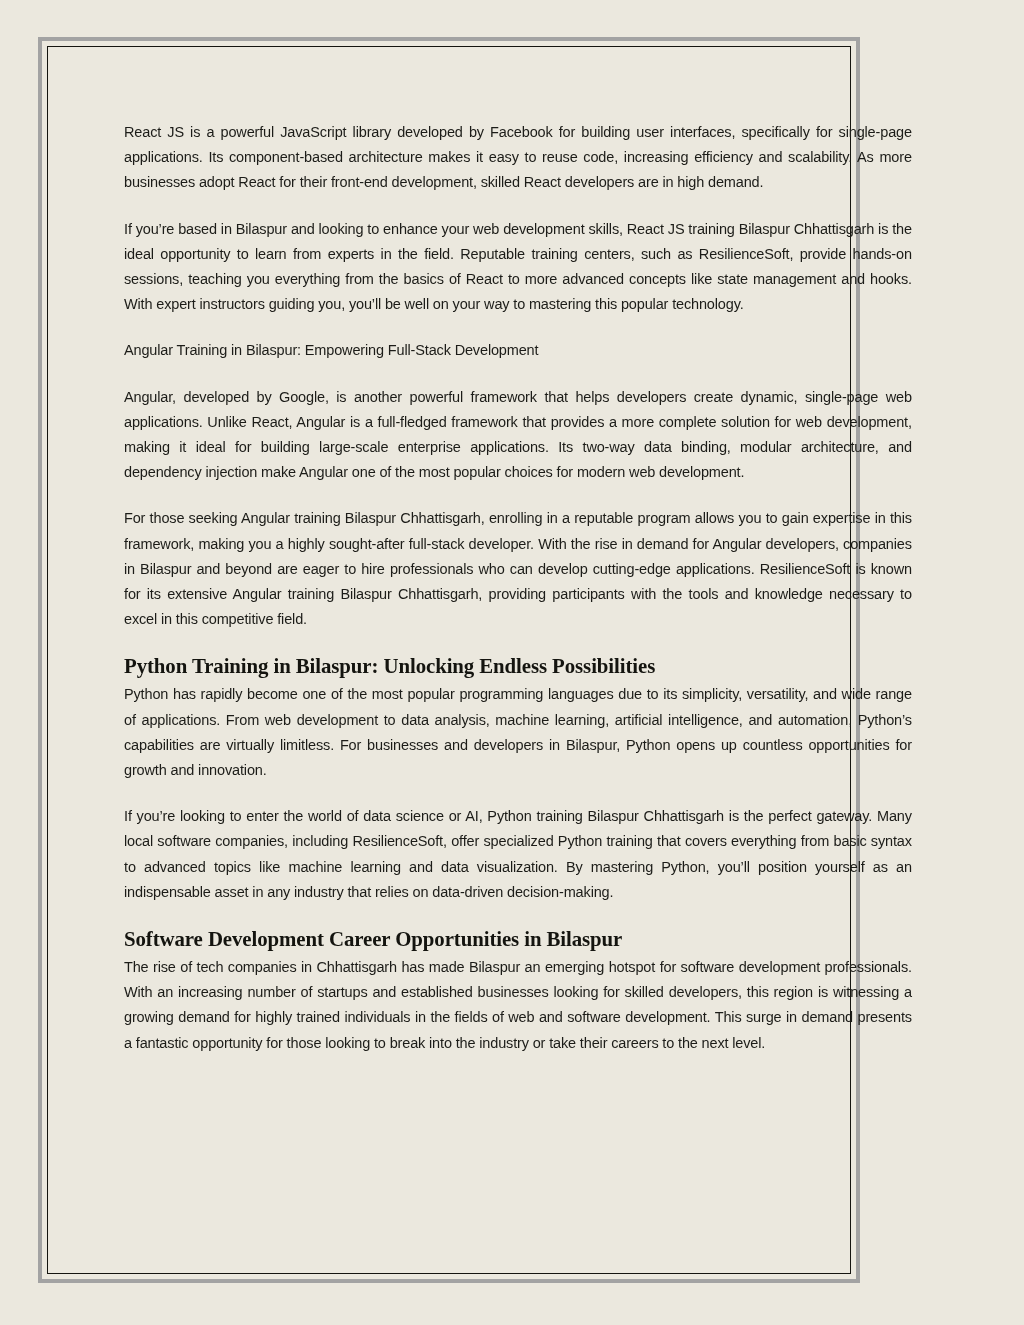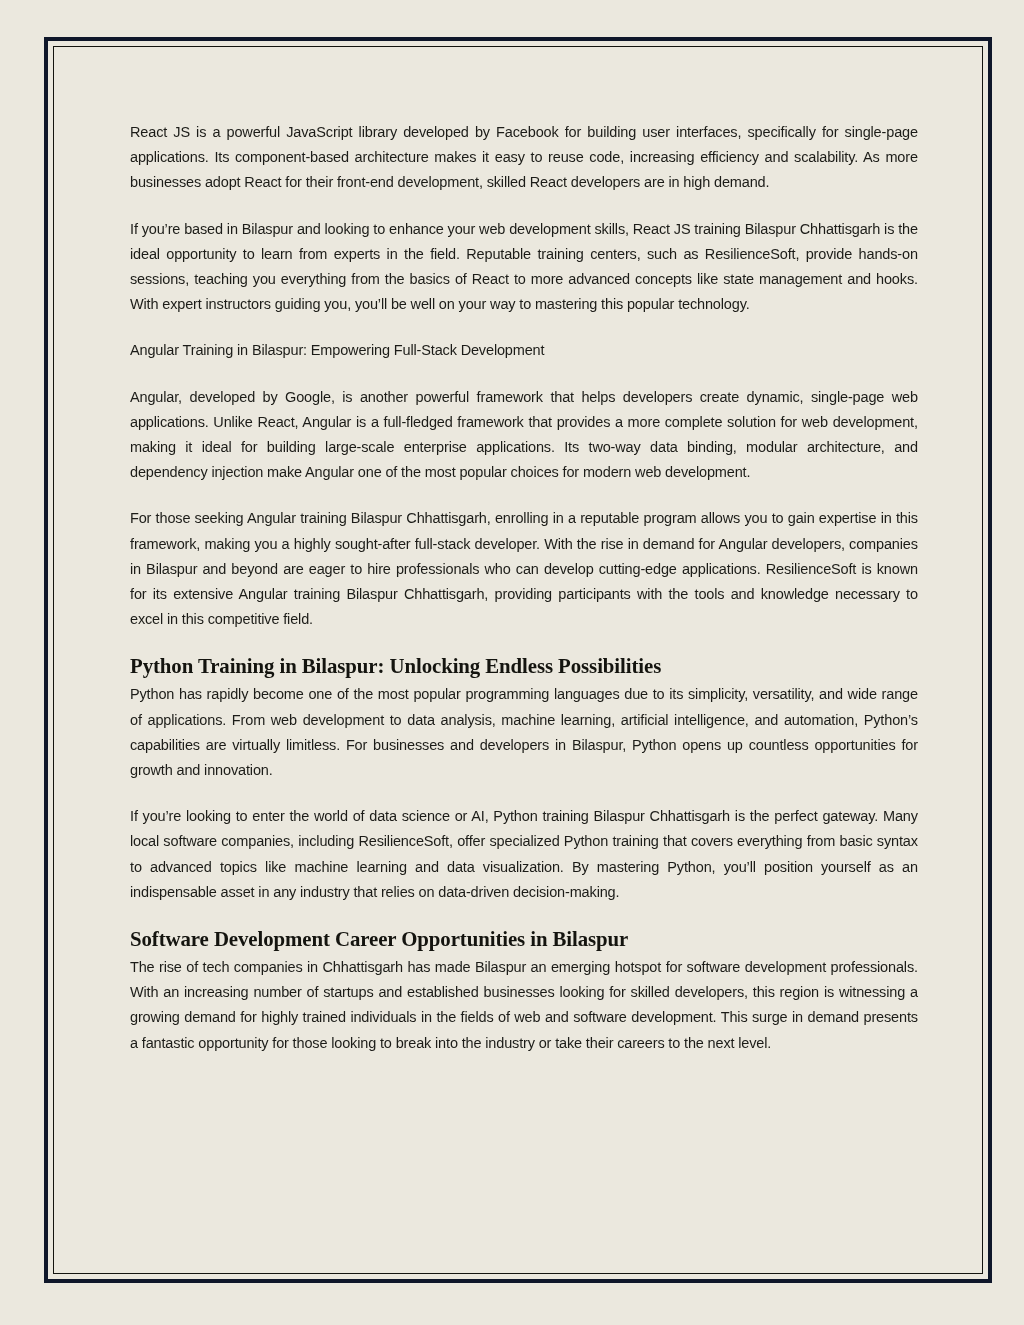--- a/index.html
+++ b/index.html
@@ -11,26 +11,26 @@
     width: 1024px;
     height: 1325px;
     background: #ebe8de;
     font-family: "Liberation Sans", sans-serif;
     overflow: hidden;
   }
 
   
   .page {
     position: absolute;
-    left: 44px;
+    left: 38px;
     top: 37px;
-    width: 948px;
+    width: 822px;
     height: 1246px;
     box-sizing: border-box;
-    border: 4px solid #0f172a;
+    border: 4px solid #a3a3a3;
     background: #ebe8de;
   }
   .page-inner {
     position: absolute;
     left: 5px;
     top: 5px;
     right: 5px;
     bottom: 5px;
     box-sizing: border-box;
     border: 1px solid #14140f;

